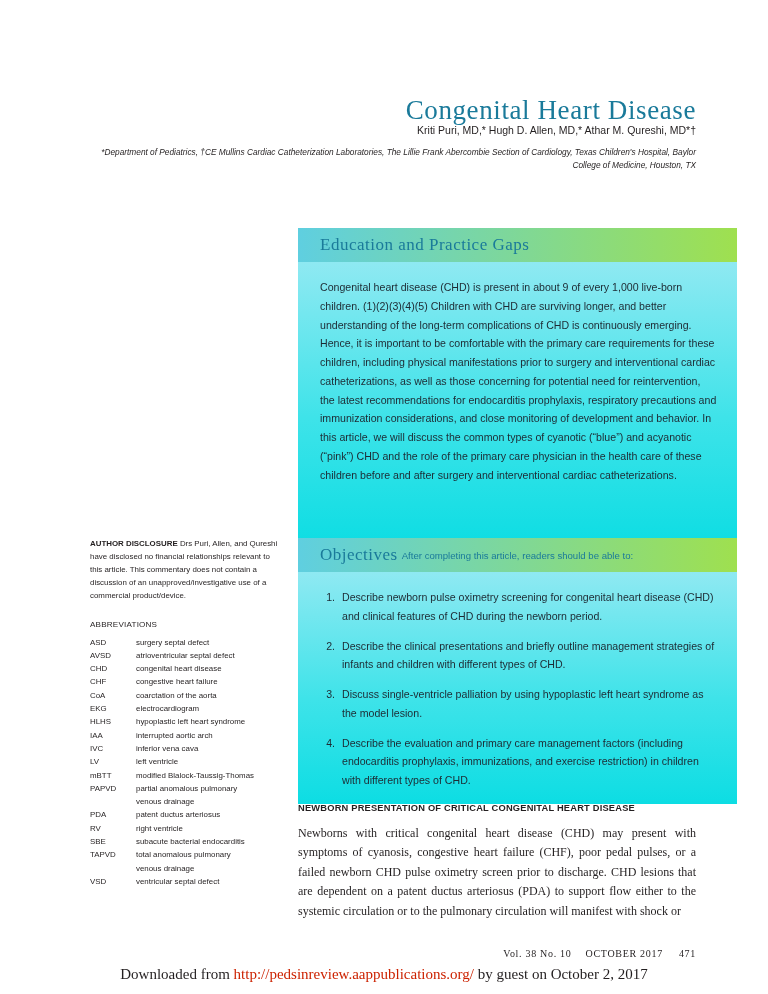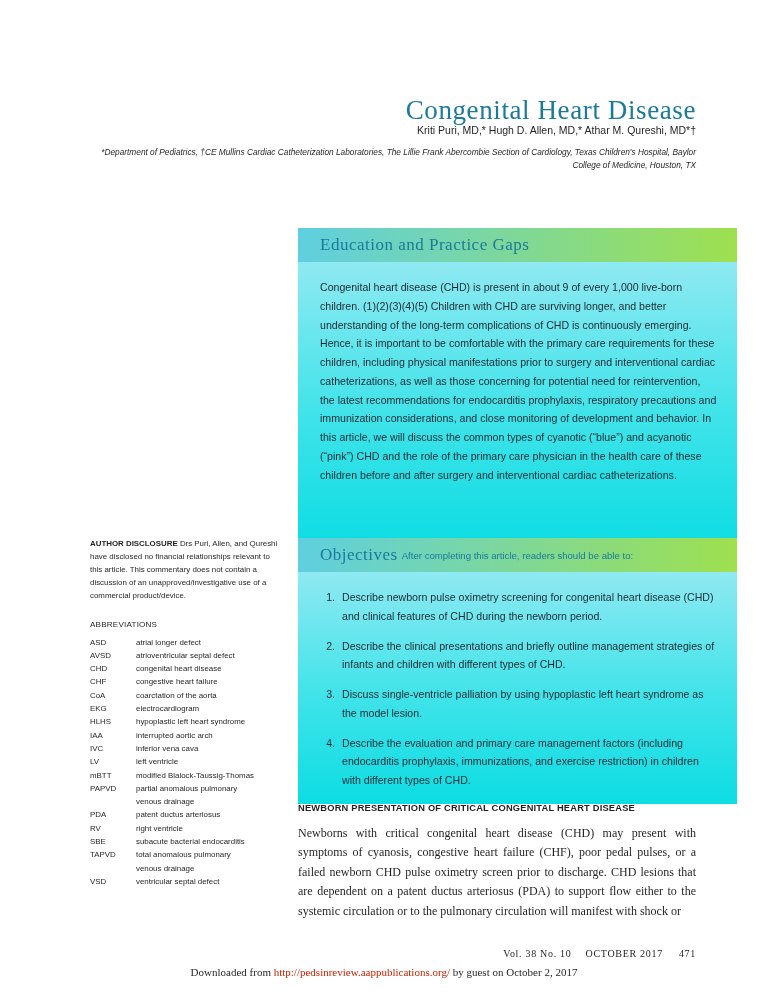--- a/index.html
+++ b/index.html
@@ -181,21 +181,21 @@
   }
   .footer-right .vol { margin-right: 14px; }
   .footer-right .pg { margin-left: 16px; font-size: 10px; }
   .footer-dl {
     position: absolute;
     left: 0;
     right: 0;
     top: 966px;
     text-align: center;
     font-family: "Liberation Serif", serif;
-    font-size: 11px;
+    font-size: 15px;
     color: #231f20;
   }
   .footer-dl a {
     color: #cc2200;
     text-decoration: none;
   }
 </style>
 </head>
 <body>
 
@@ -233,21 +233,21 @@
     <div>
       <span class="disclosure-head">AUTHOR DISCLOSURE</span><span class="disclosure-body"> Drs Puri, Allen, and Qureshi have disclosed no financial relationships relevant to this article. This commentary does not contain a discussion of an unapproved/investigative use of a commercial product/device.</span>
     </div>
 
     <div class="abbrev-title">ABBREVIATIONS</div>
 
     <table class="abbrev">
       <tbody>
           <tr>
         <td class="key">ASD</td>
-        <td class="val">atrial longer defect</td>
+        <td class="val">surgery septal defect</td>
       </tr>
       <tr>
         <td class="key">AVSD</td>
         <td class="val">atrioventricular septal defect</td>
       </tr>
       <tr>
         <td class="key">CHD</td>
         <td class="val">congenital heart disease</td>
       </tr>
       <tr>

